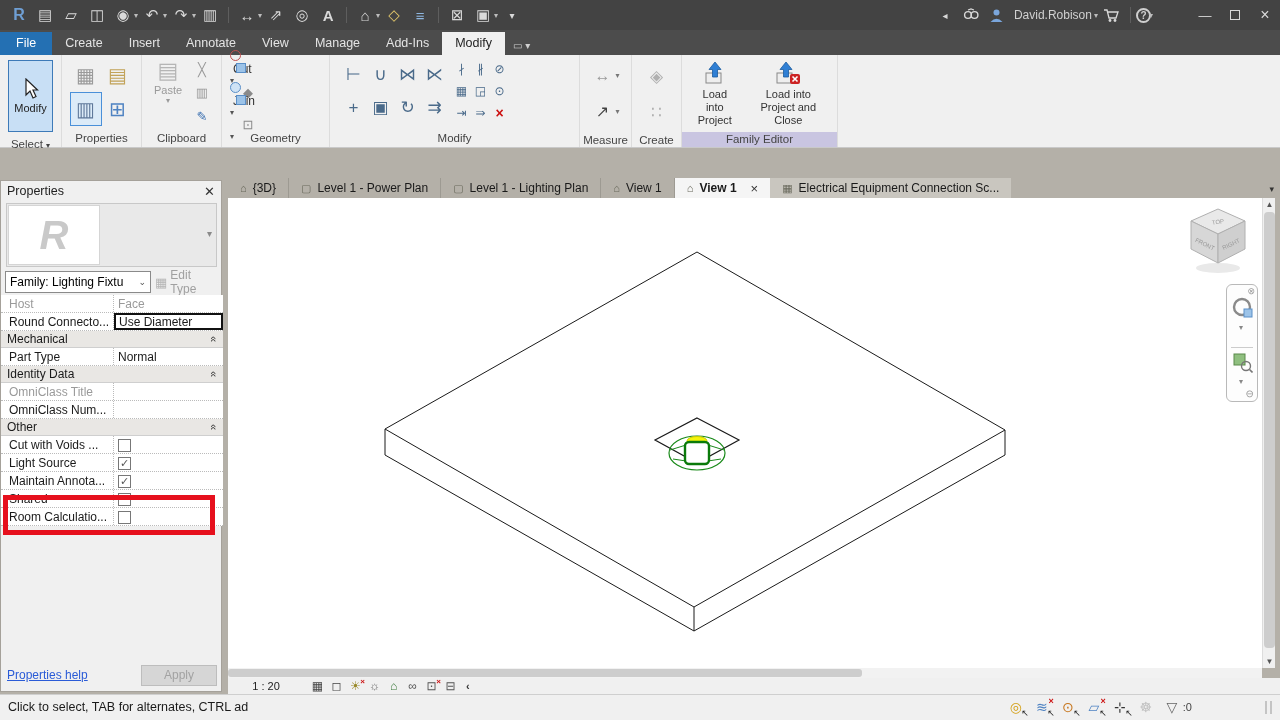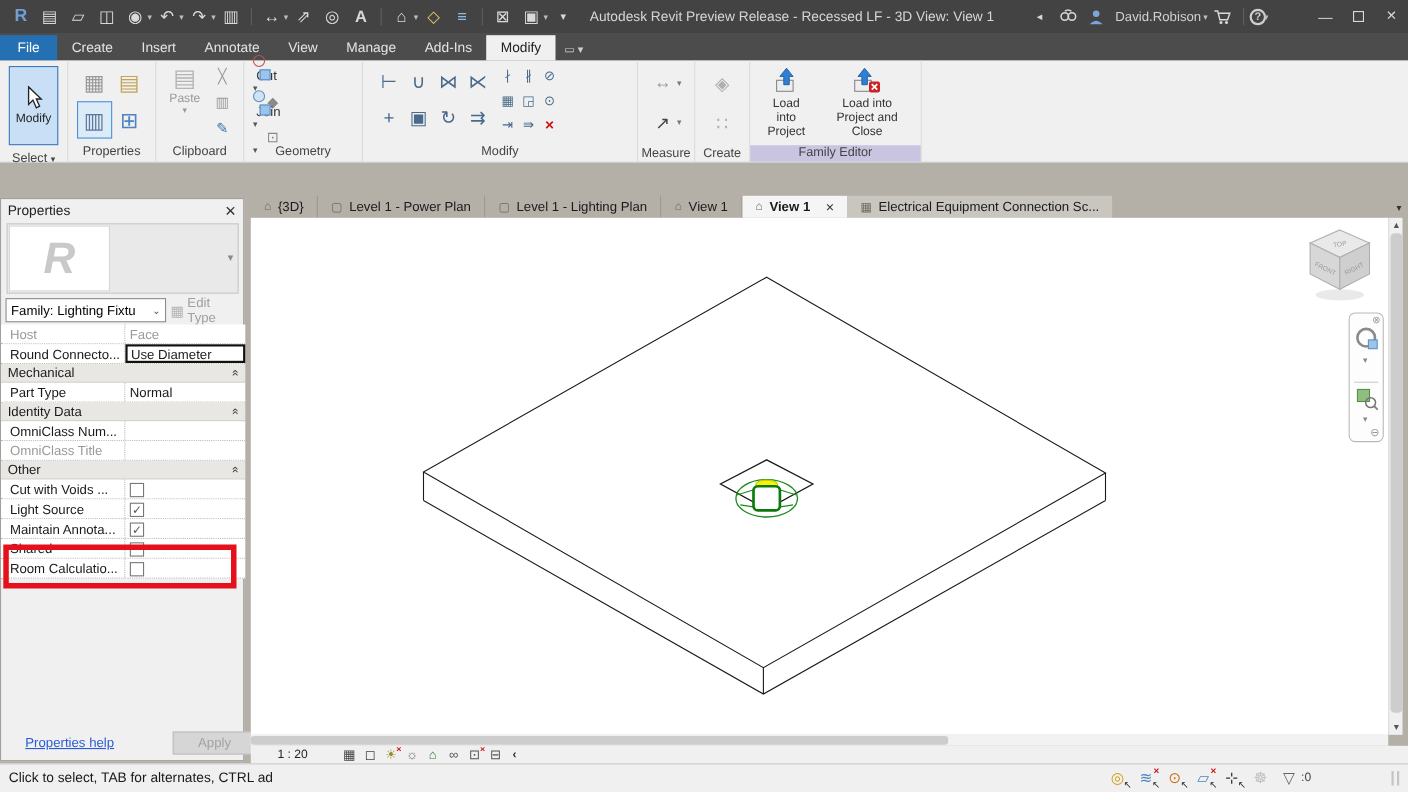--- a/index.html
+++ b/index.html
@@ -84,21 +84,21 @@
   #property-grid { position:absolute; left:0; top:114px; width:222px; }
   .pgroup { height:17px; background:#e9e7e4; border-bottom:1px solid #cfcfcf; display:flex; justify-content:space-between; align-items:center; padding:0 6px; font-size:12px; color:#1a1a1a; cursor:pointer; }
   .pgroup .chev { display:inline-block; transform:rotate(90deg); font-size:11px; color:#333; }
   .prow { display:flex; height:18px; background:#fff; border-bottom:1px dotted #bbb; }
   .plabel { width:113px; font-size:12px; color:#1a1a1a; padding:2px 2px 0 8px; border-right:1px dotted #bbb; white-space:nowrap; overflow:hidden; }
   .pvalue { flex:1; font-size:12px; color:#1a1a1a; padding:2px 2px 0 4px; position:relative; }
   .prow.ro .plabel, .prow.ro .pvalue { color:#9a9a9a; }
   .pvalue.sel { border:2px solid #111; padding:0 0 0 3px; line-height:14px; }
   .cbx { width:13px; height:13px; border:1px solid #777; background:#fff; margin-top:1px; display:inline-flex; align-items:center; justify-content:center; font-size:11px; color:#555; }
   #red-annotation { position:absolute; left:2px; top:314px; width:212px; height:40px; border:5px solid #e6101d; z-index:6; pointer-events:none; }
-  #props-bottom { position:absolute; left:0; bottom:4px; width:222px; height:22px;margin-left:16px; }
+  #props-bottom { position:absolute; left:0; bottom:4px; width:222px; height:22px; }
   #props-help { position:absolute; left:6px; top:3px; font-size:12px; color:#2a5bd7; text-decoration:underline; cursor:pointer; }
   #apply-btn { position:absolute; right:6px; top:0; width:76px; height:21px; background:#d6d6d6; border:1px solid #bdbdbd; color:#a2a2a2; font-size:12px; text-align:center; line-height:19px; }
 
   
   #viewtabs { position:absolute; left:228px; top:178px; width:1052px; height:20px; display:flex; align-items:flex-end; }
   .vtab { height:20px; display:flex; align-items:center; padding:0 12px; font-size:12px; color:#1a1a1a; border-right:1px solid #9d9a92; cursor:pointer; white-space:nowrap; }
   .vtab .vic { margin-right:6px; font-size:11px; color:#6a6a5d; }
   .vtab.active { background:#f5f5f5; font-weight:bold; border-right:none; }
   .vtab.active .x { margin-left:14px; font-weight:normal; font-size:13px; color:#333; }
   .vtab.alt { background:#c9c6bf; border-right:none; }
@@ -166,21 +166,20 @@
         <span class="qat-ic">⌂</span>
         <span class="qat-dd">▾</span>
         <span class="qat-ic" style="color: rgb(224, 197, 106);">◇</span>
         <span class="qat-ic" style="color: rgb(143, 183, 224);">≡</span>
         <span class="qat-sep"></span>
         <span class="qat-ic">⊠</span>
         <span class="qat-ic">▣</span>
         <span class="qat-dd">▾</span>
         <span class="qat-ic" style="font-size: 10px;">▾</span>
       </div>
-    <div id="win-title">Autodesk Revit Preview Release - Recessed LF - 3D View: View 1</div>
     <div id="tb-right">
       <span class="qat-ic" style="font-size:10px">◂</span>
       <span class="qat-ic">
         <svg width="16" height="14" viewBox="0 0 16 14">
             <circle cx="5" cy="7" r="3.4" fill="none" stroke="#d9d9d9" stroke-width="1.4"></circle>
             <circle cx="11.5" cy="7" r="3.4" fill="none" stroke="#d9d9d9" stroke-width="1.4"></circle>
             <path d="M5 2 L8 1 L11 2" fill="none" stroke="#d9d9d9" stroke-width="1.2"></path>
           </svg>
       </span>
       <span class="qat-ic">
@@ -394,26 +393,26 @@
           <span class="chev">«</span>
         </div>
         <div class="prow">
           <div class="plabel">Part Type</div>
           <div class="pvalue">Normal</div>
         </div>
         <div class="pgroup">
           <span>Identity Data</span>
           <span class="chev">«</span>
         </div>
-        <div class="prow">
-          <div class="plabel">OmniClass Num...</div>
-          <div class="pvalue"></div>
-        </div>
         <div class="prow ro">
           <div class="plabel">OmniClass Title</div>
+          <div class="pvalue"></div>
+        </div>
+        <div class="prow">
+          <div class="plabel">OmniClass Num...</div>
           <div class="pvalue"></div>
         </div>
         <div class="pgroup">
           <span>Other</span>
           <span class="chev">«</span>
         </div>
         <div class="prow">
           <div class="plabel">Cut with Voids ...</div>
           <div class="pvalue"><span class="cbx"></span></div>
         </div>

